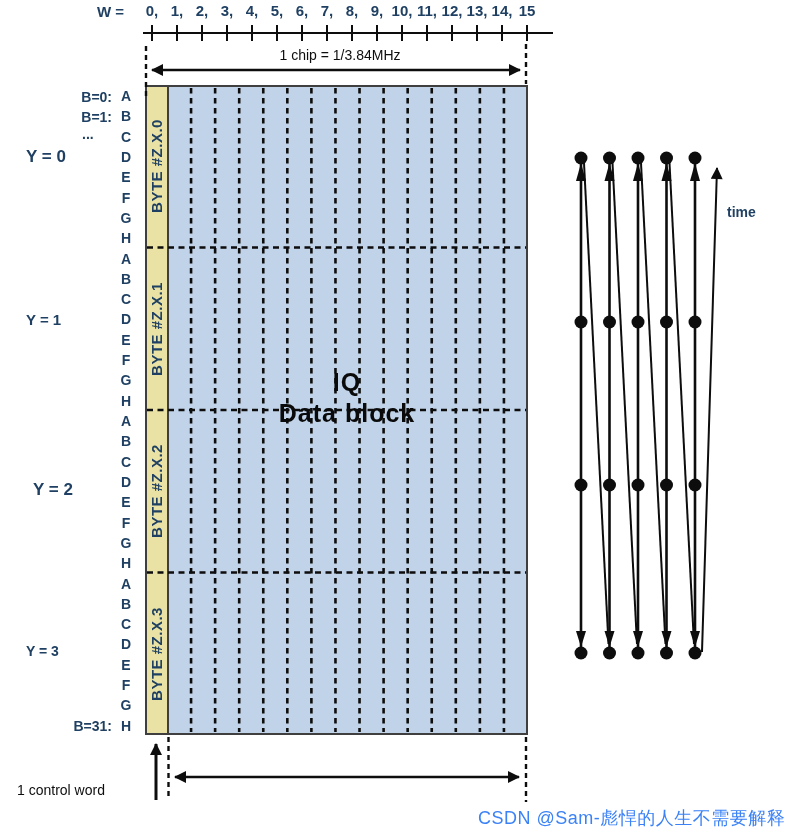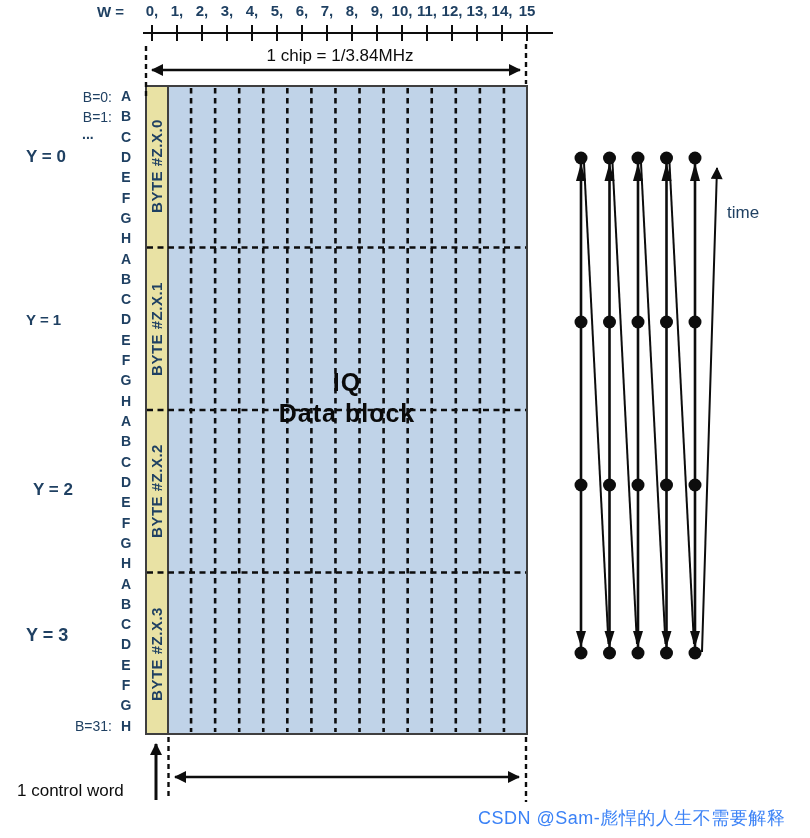--- a/index.html
+++ b/index.html
@@ -1,26 +1,26 @@
 <!DOCTYPE html>
 <html><head>
 <meta charset="utf-8">
 <style>
   html,body{margin:0;padding:0;background:#ffffff;}
   #stage{
     position:relative;width:810px;height:838px;background:#ffffff;
     font-family:"Liberation Sans", sans-serif;overflow:hidden;
   }
   .abs{position:absolute;display:block;line-height:16px;}
-  .blue{color:#1f4062;}
+  .blue{color:#1f4062;font-weight:bold;}
   .black{color:#0d0d0d;}
   .bold{font-weight:bold;}
   .f14{font-size:14px;}
   .f15{font-size:15px;}
-  .f17{font-size:17px;line-height:19px;}
+  .f17{font-size:14px;line-height:19px;}
   .ctr{text-align:center;}
   .rgt{text-align:right;}
   #blocks .panel{position:absolute;box-sizing:border-box;border:2px solid #3f3f3f;}
   #overlay-svg{position:absolute;left:0;top:0;}
   .byte-label{
     position:absolute;width:160px;height:20px;line-height:20px;
     transform:rotate(-90deg);text-align:center;
     font-size:15px;font-weight:bold;color:#1f4062;letter-spacing:0.5px;
   }
   #block-title{
@@ -200,14 +200,14 @@
     <span class="abs blue bold f14" style="left: 112px; top: 595.8px; width: 28px; text-align: center;">B</span>
     <span class="abs blue bold f14" style="left: 112px; top: 616.1px; width: 28px; text-align: center;">C</span>
     <span class="abs blue bold f14" style="left: 112px; top: 636.4px; width: 28px; text-align: center;">D</span>
     <span class="abs blue bold f14" style="left: 112px; top: 656.7px; width: 28px; text-align: center;">E</span>
     <span class="abs blue bold f14" style="left: 112px; top: 677px; width: 28px; text-align: center;">F</span>
     <span class="abs blue bold f14" style="left: 112px; top: 697.3px; width: 28px; text-align: center;">G</span>
     <span class="abs blue bold f14" style="left: 112px; top: 717.6px; width: 28px; text-align: center;">H</span>
     <span class="abs blue bold" style="left: 26px; top: 147px; width: 70px; font-size: 17px; line-height: 19px;">Y = 0</span>
     <span class="abs blue bold" style="left: 26px; top: 310px; width: 70px; font-size: 15px; line-height: 19px;">Y = 1</span>
     <span class="abs blue bold" style="left: 33px; top: 480px; width: 70px; font-size: 17px; line-height: 19px;">Y = 2</span>
-    <span class="abs blue bold" style="left: 26px; top: 626px; width: 70px; font-size: 18px; line-height: 19px;">Y = 3</span>
+    <span class="abs blue bold" style="left: 26px; top: 642px; width: 70px; font-size: 14px; line-height: 19px;">Y = 3</span>
   </div>
 
 </body></html>

